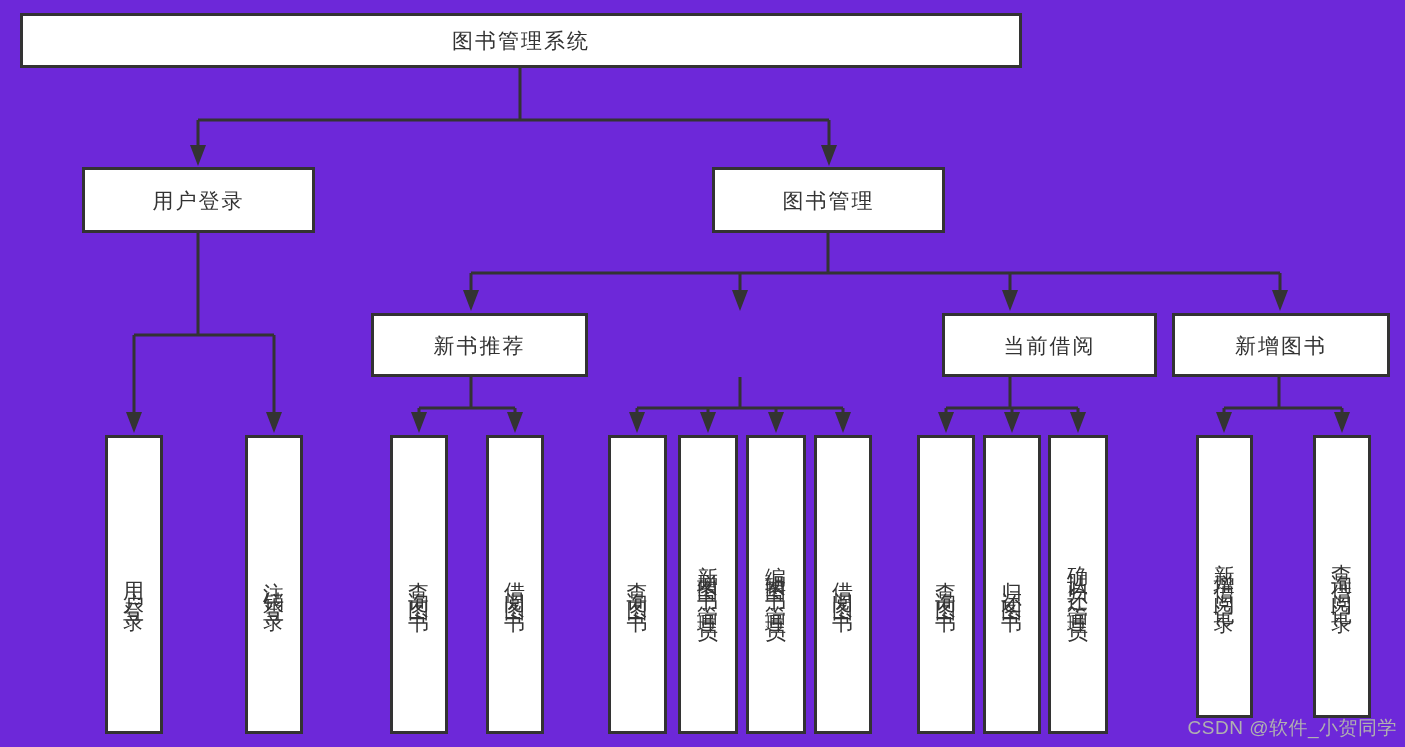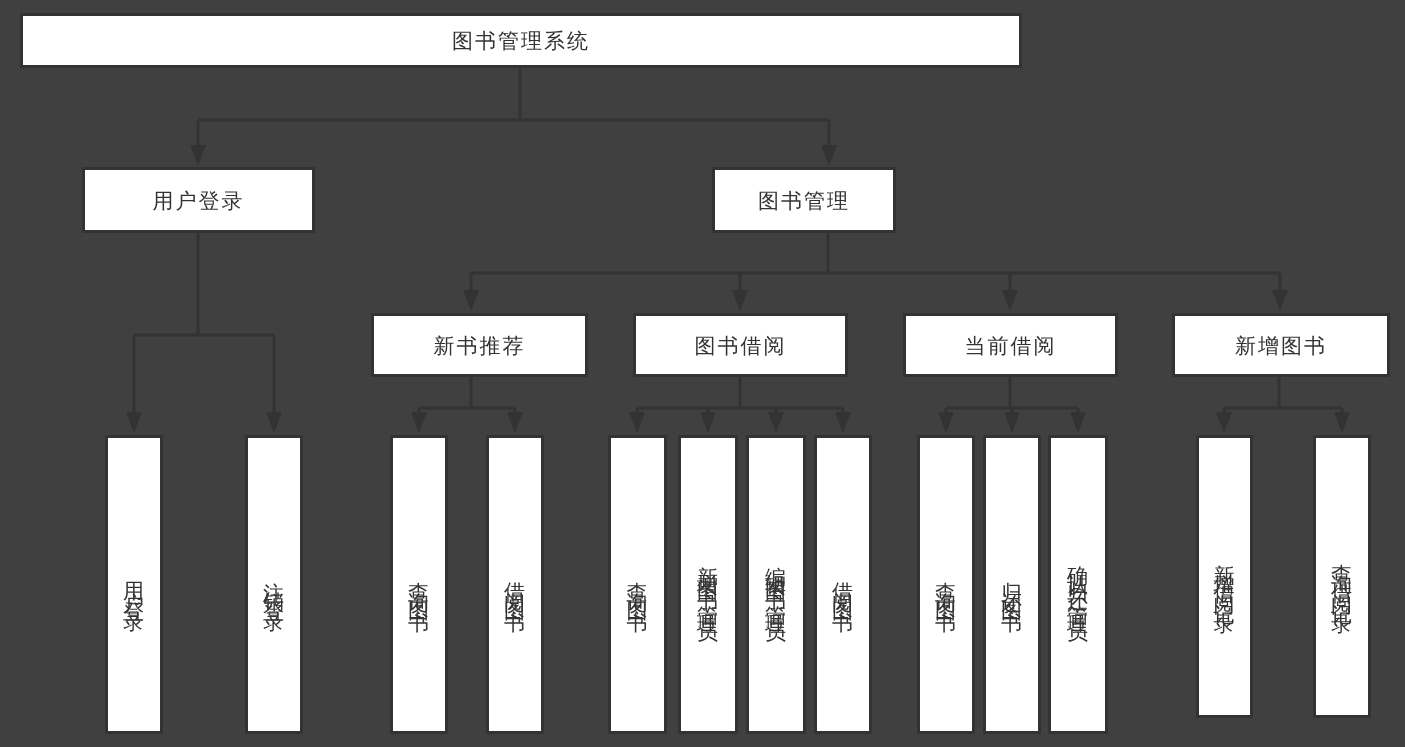--- a/index.html
+++ b/index.html
@@ -1,38 +1,38 @@
 <!DOCTYPE html>
 <html><head>
 <meta charset="utf-8">
 <style>
   html,body{margin:0;padding:0;background:#ffffff;}
   #stage{
-    position:relative;width:1405px;height:747px;background:#404040;
+    position:relative;width:1405px;height:747px;background:#6d28d9;
     font-family:"Liberation Sans","DejaVu Sans",sans-serif;overflow:hidden;
   }
   #wires{position:absolute;left:0;top:0;width:1405px;height:747px;z-index:1;}
   .node{
     position:absolute;box-sizing:border-box;background:#ffffff;
     border:3px solid #333333;color:#333333;z-index:2;
     display:flex;align-items:center;justify-content:center;
   }
   .hlabel{font-size:21px;letter-spacing:2px;line-height:1;white-space:nowrap;}
   .vtext{
     writing-mode:vertical-rl;text-orientation:mixed;
     font-size:21px;letter-spacing:10px;line-height:1;white-space:nowrap;
   }
   .vtext.tight{letter-spacing:8px;}
   .lvl1{left:20px;top:13px;width:1002px;height:55px;}
   .l2a{left:82px;top:167px;width:233px;height:66px;}
-  .l2b{left:712px;top:167px;width:184px;height:66px;}
+  .l2b{left:712px;top:167px;width:233px;height:66px;}
   .l3{top:313px;height:64px;}
   .l3a{left:371px;width:217px;}
   .l3b{left:633px;width:215px;}
-  .l3c{left:903px;width:215px;}
+  .l3c{left:942px;width:215px;}
   .l3d{left:1172px;width:218px;}
   .leaf{top:435px;height:299px;}
   .leaf.short{height:283px;}
   .g1a{left:105px;width:58px;} .g1b{left:245px;width:58px;}
   .g2a{left:390px;width:58px;} .g2b{left:486px;width:58px;}
   .g3a{left:608px;width:59px;} .g3b{left:678px;width:60px;}
   .g3c{left:746px;width:60px;} .g3d{left:814px;width:58px;}
   .g4a{left:917px;width:58px;} .g4b{left:983px;width:58px;}
   .g4c{left:1048px;width:60px;}
   .g5a{left:1196px;width:57px;} .g5b{left:1313px;width:58px;}
@@ -73,23 +73,20 @@
   <div class="node l2a">
     <span class="hlabel">用户登录</span>
   </div>
   <div class="node l2b">
     <span class="hlabel">图书管理</span>
   </div>
 
   <div class="node l3 l3a">
     <span class="hlabel">新书推荐</span>
   </div>
-  <div class="node l3 l3b">
-    <span class="hlabel">图书借阅</span>
-  </div>
   <div class="node l3 l3c">
     <span class="hlabel">当前借阅</span>
   </div>
   <div class="node l3 l3d">
     <span class="hlabel">新增图书</span>
   </div>
 
   <div class="node leaf g1a">
     <span class="vtext">用户登录</span>
   </div>
@@ -127,14 +124,15 @@
     <span class="vtext tight">确认归还（管理员）</span>
   </div>
 
   <div class="node leaf short g5a">
     <span class="vtext">新增借阅记录</span>
   </div>
   <div class="node leaf short g5b">
     <span class="vtext">查询借阅记录</span>
   </div>
 
+  <div id="watermark">CSDN @软件_小贺同学</div>
 
 </div>
 
 </body></html>

